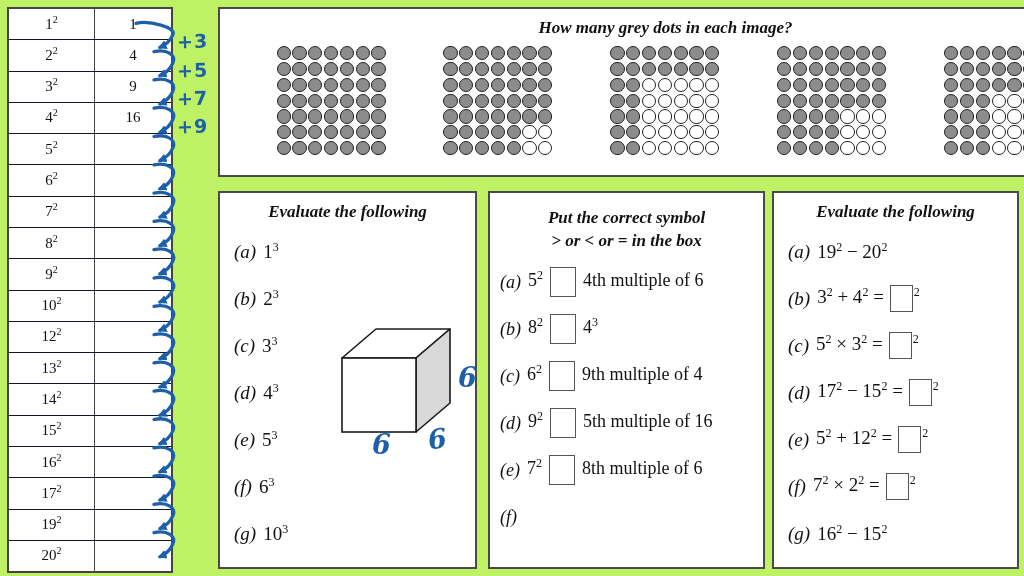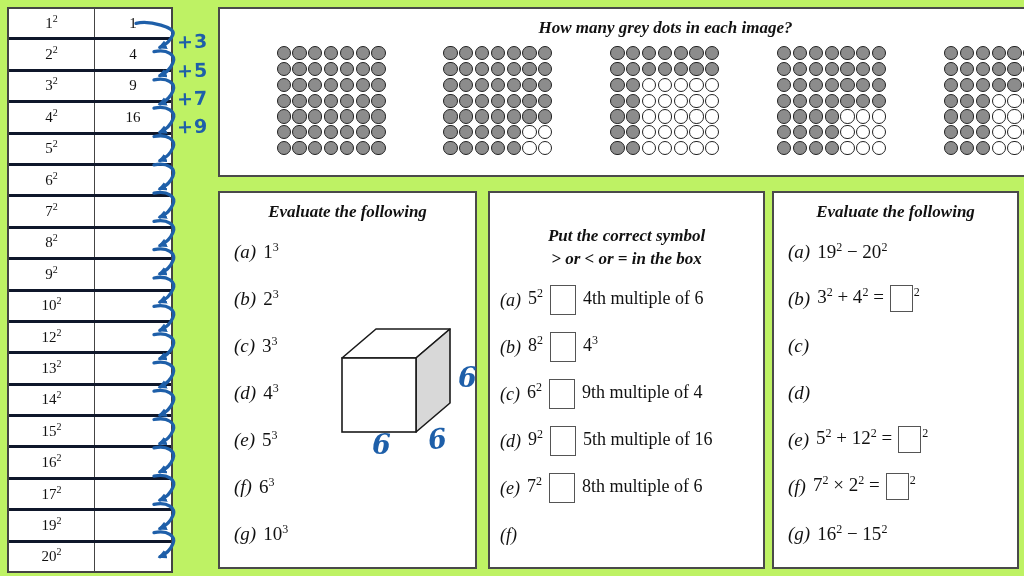--- a/index.html
+++ b/index.html
@@ -2,40 +2,40 @@
 <html><head>
 <meta charset="utf-8">
 <style>
   html,body{margin:0;padding:0;background:#fff;}
   .page{position:relative;width:1024px;height:576px;background:#bef264;overflow:hidden;
         font-family:"Liberation Serif",serif;color:#111;}
 
   
   .squares-table{position:absolute;left:7px;top:7px;width:166px;height:566px;
     border:2px solid #444;box-sizing:border-box;display:flex;flex-direction:column;background:#fff;}
-  .trow{flex:1;display:flex;border-top:3px solid #0f172a;min-height:0;}
+  .trow{flex:1;display:flex;border-top:1px solid #0f172a;min-height:0;}
   .trow:first-child{border-top:none;}
   .tc{display:flex;align-items:center;justify-content:center;font-size:15px;}
   .tc1{width:86px;border-right:1.5px solid #444;box-sizing:border-box;}
   .tc2{flex:1;}
   .tc sup{font-size:10px;line-height:0;}
 
   .arrows-svg{position:absolute;left:130px;top:0;pointer-events:none;}
   .diff-label{position:absolute;left:177px;font:bold 19px "DejaVu Sans",sans-serif;
     color:#1e5fa9;transform:rotate(-2deg);letter-spacing:1px;}
 
   
   .panel{position:absolute;background:#fff;border:2px solid #4a4a4a;box-sizing:border-box;}
   .dots-panel{left:218px;top:7px;width:895px;height:170px;}
   .cubes-panel{left:218px;top:191px;width:259px;height:378px;}
   .symbols-panel{left:488px;top:191px;width:277px;height:378px;}
   .evaluate-panel{left:772px;top:191px;width:247px;height:378px;}
 
   .panel-title{text-align:center;font-style:italic;font-weight:600;font-size:17px;margin-top:9px;}
-  .panel-title.two-line{line-height:1.35;margin-top:32px;}
+  .panel-title.two-line{line-height:1.35;margin-top:14px;}
 
   
   .dot-grids{display:flex;justify-content:space-evenly;margin-top:8px;}
   .dotgrid{display:grid;grid-template-columns:repeat(7,15.8px);grid-auto-rows:15.8px;}
   .dot{width:12.2px;height:12.2px;border-radius:50%;border:1.6px solid #222;
        box-sizing:content-box;margin:0.2px;}
   .dot-grey{background:#8c8c8c;}
   .dot-white{background:#fff;}
 
   
@@ -580,23 +580,25 @@
         <div class="problem">
           <span class="plabel">(a)</span>
           <span class="pexpr"><span>19</span><sup>2</sup><span> − 20</span><sup>2</sup></span>
         </div>
         <div class="problem">
           <span class="plabel">(b)</span>
           <span class="pexpr"><span>3</span><sup>2</sup><span> + 4</span><sup>2</sup><span> =</span><span class="abox"></span><sup>2</sup></span>
         </div>
         <div class="problem">
           <span class="plabel">(c)</span>
+          <span class="pexpr"><span>5</span><sup>2</sup><span> × 3</span><sup>2</sup><span> =</span><span class="abox"></span><sup>2</sup></span>
         </div>
         <div class="problem">
           <span class="plabel">(d)</span>
+          <span class="pexpr"><span>17</span><sup>2</sup><span> − 15</span><sup>2</sup><span> =</span><span class="abox"></span><sup>2</sup></span>
         </div>
         <div class="problem">
           <span class="plabel">(e)</span>
           <span class="pexpr"><span>5</span><sup>2</sup><span> + 12</span><sup>2</sup><span> =</span><span class="abox"></span><sup>2</sup></span>
         </div>
         <div class="problem">
           <span class="plabel">(f)</span>
           <span class="pexpr"><span>7</span><sup>2</sup><span> × 2</span><sup>2</sup><span> =</span><span class="abox"></span><sup>2</sup></span>
         </div>
         <div class="problem">

